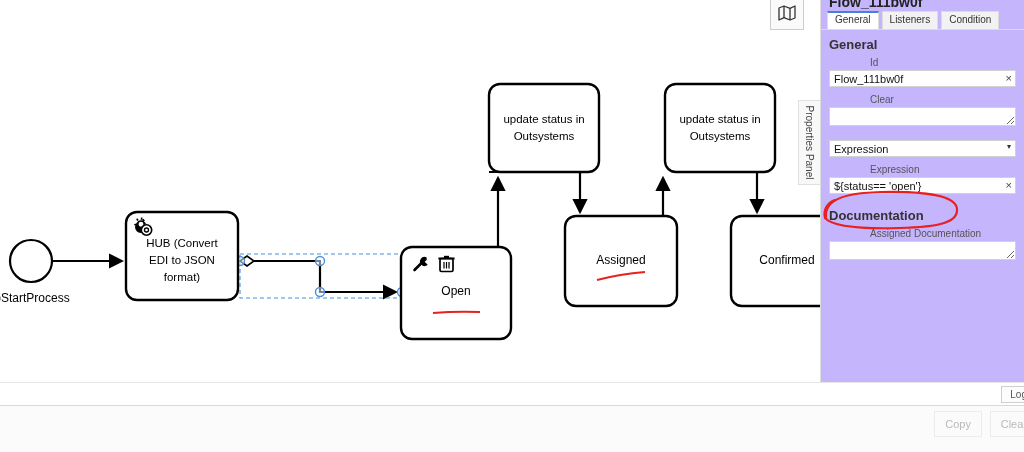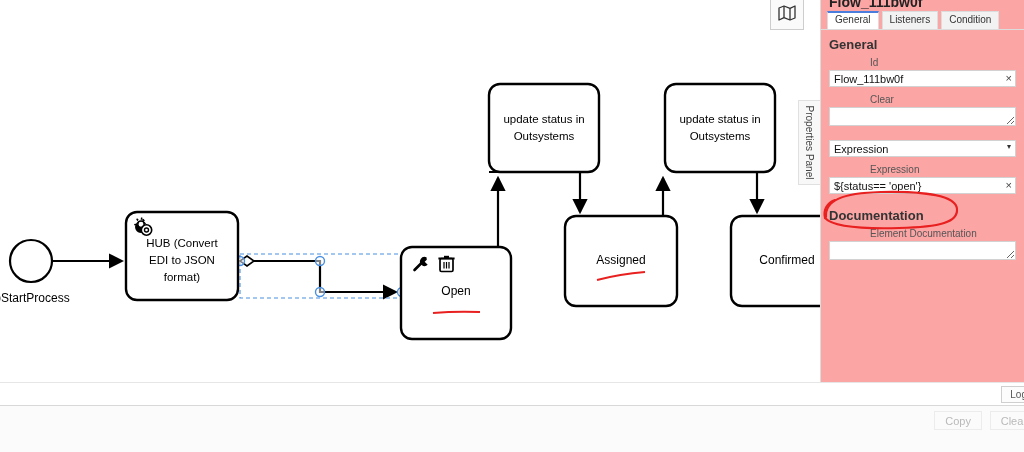--- a/index.html
+++ b/index.html
@@ -53,21 +53,21 @@
   #pp-handle span {
     font-size: 10px; color: #444;
     white-space: nowrap;
     transform: rotate(90deg);
   }
 
   
   #props {
     position: absolute; left: 820px; top: 0;
     width: 204px; height: 382px;
-    background: #fca5a5;
+    background: #c4b5fd;
     border-left: 1px solid #dcdcdc;
     overflow: hidden;
     font-size: 11px;
     color: #333;
   }
   #props-title {
     font-size: 14px; font-weight: bold;
     color: #222;
     padding: 0 8px;
     margin-top: -6px;
@@ -179,21 +179,21 @@
     cursor: pointer;
     font-family: "Liberation Sans", sans-serif;
   }
   #footer {
     position: absolute; left: 0; top: 406px;
     width: 1024px; height: 46px;
     background: #fbfbfb;
   }
   .foot-btn {
     position: absolute; top: 5px;
-    height: 19px;
+    height: 26px;
     border: 1px solid #ececec;
     background: #fbfbfb;
     color: #b9b9b9;
     font-size: 11px;
     padding: 0 10px;
     cursor: pointer;
     font-family: "Liberation Sans", sans-serif;
   }
   #copy-btn { right: 42px; }
   #clear-btn { right: -14px; }
@@ -337,21 +337,21 @@
 
       <div class="field-label">Expression</div>
       <div class="field-wrap">
         <input class="txt" type="text" value="${status== 'open'}" style="">
         <span class="clear-x">×</span>
       </div>
     </div>
 
     <div class="section">
       <div class="section-title">Documentation</div>
-      <div class="field-label">Element Documentation</div>
+      <div class="field-label">Assigned Documentation</div>
       <div class="field-wrap">
         <textarea class="ta" style=""></textarea>
       </div>
     </div>
 
     <svg id="anno-svg">
       <path d="M5,217 C4,201 20,193 60,192 C105,191 135,196 136,209
                C137,222 120,227 78,228 C40,229 12,227 4,218" fill="none" stroke="#e8201f" stroke-width="2.1" stroke-linecap="round"></path>
       <path d="M4,218 C2,210 6,203 14,200" fill="none" stroke="#e8201f" stroke-width="2.1" stroke-linecap="round"></path>
     </svg>

